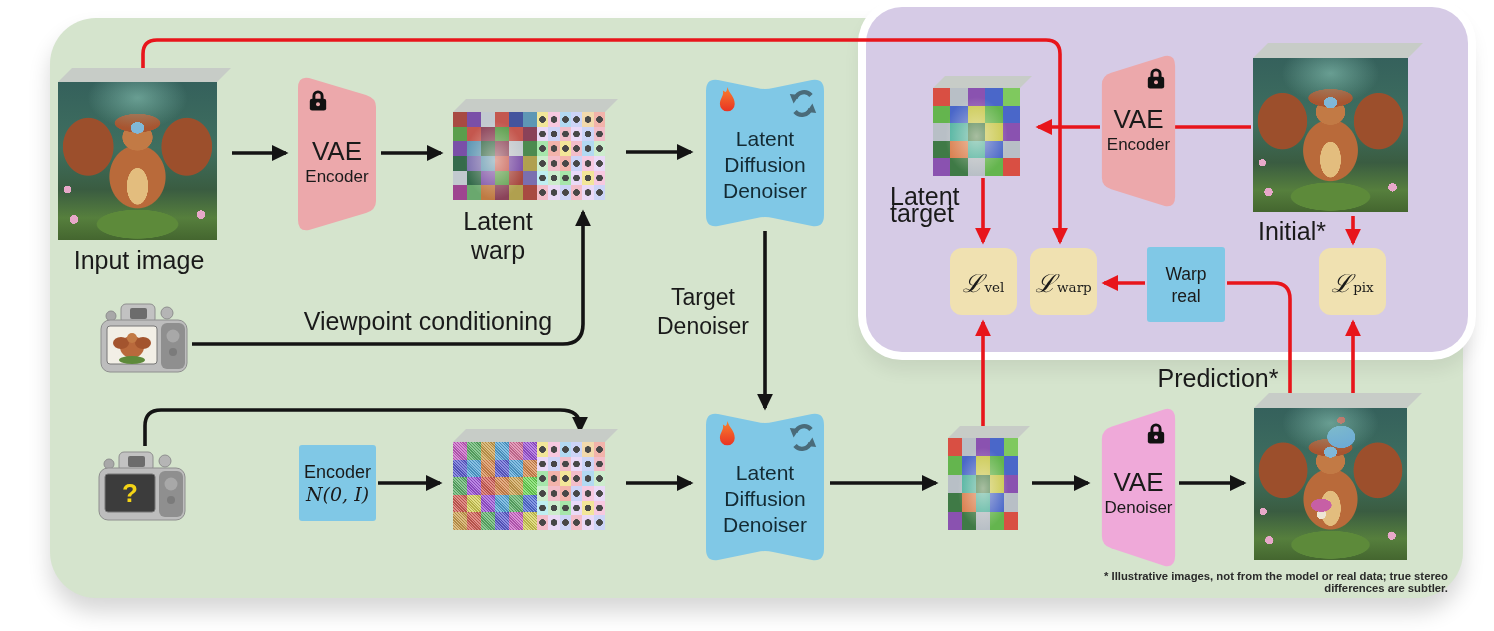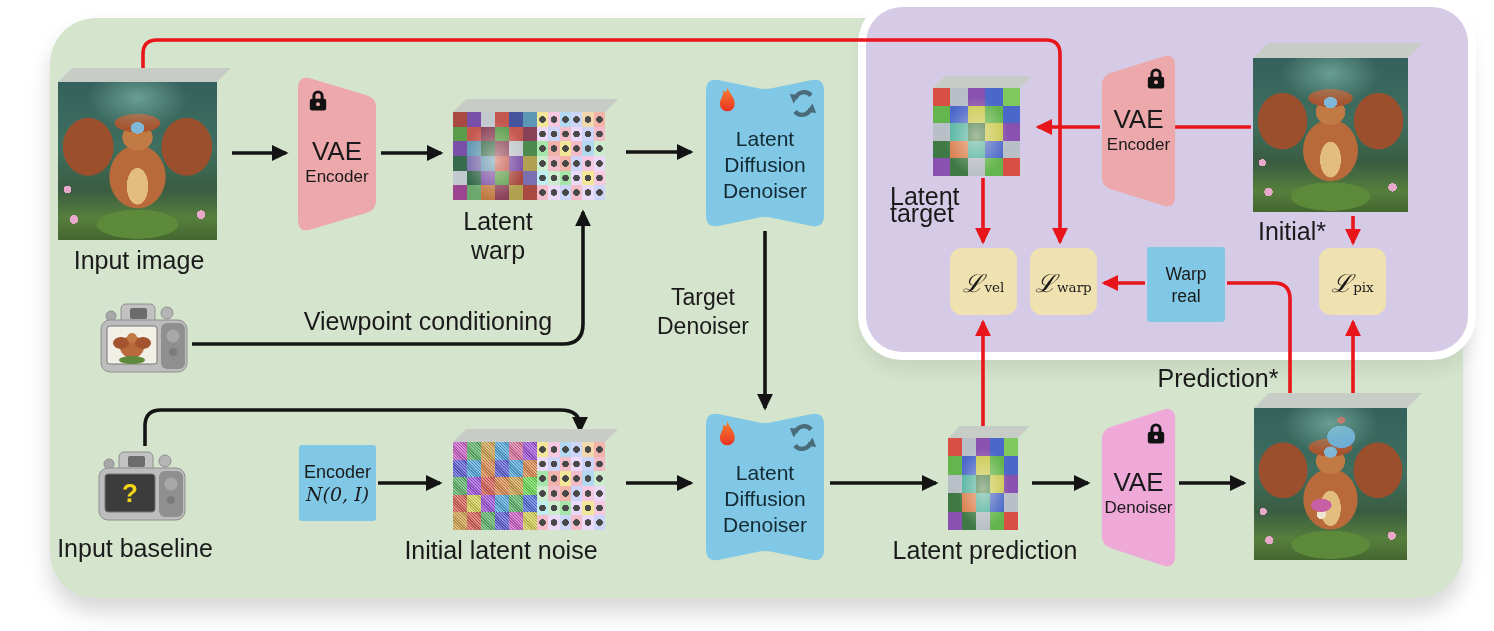--- a/index.html
+++ b/index.html
@@ -252,21 +252,20 @@
       <circle cx="14" cy="18" r="5" fill="#a8a8a8" stroke="#8e8e8e"></circle>
       <circle cx="70" cy="15" r="6" fill="#b5b5b5" stroke="#8e8e8e"></circle>
       <rect x="4" y="22" width="86" height="52" rx="9" fill="#bdbdbd" stroke="#8e8e8e"></rect>
       <rect x="64" y="25" width="24" height="46" rx="6" fill="#8f8f8f"></rect>
       <circle cx="76" cy="38" r="6.5" fill="#a8a8a8"></circle>
       <circle cx="76" cy="54" r="4" fill="#7b7b7b"></circle>
       <rect x="10" y="28" width="50" height="38" rx="3" fill="#3c3c3c" stroke="#777"></rect>
       <text x="35" y="56" text-anchor="middle" font-size="26" font-weight="bold" fill="var(--qyellow)">?</text>
     </svg>
   </div>
-  <div class="lbl big c" style="left:135px;top:535px">Input baseline</div>
 
   <div class="bluebox" style="left:299px;top:445px;width:77px;height:76px">
     <div class="sampletxt">Encoder</div>
     <div class="math">N(0, I)</div>
   </div>
 
   <div class="cube" style="left:453px;top:442px;width:152px;height:88px">
     <div class="ctop" style="top:-13px;height:13px"></div>
     <div class="cside" style="right:-13px;width:13px"></div>
     <div class="cface">
@@ -335,21 +334,20 @@
           <i style="background-color: rgb(247, 201, 224); background-image: radial-gradient(circle, rgb(71, 71, 71) 0px, rgb(71, 71, 71) 3.1px, rgba(0, 0, 0, 0) 3.5px);"></i>
           <i style="background-color: rgb(242, 189, 201); background-image: radial-gradient(circle, rgb(71, 71, 71) 0px, rgb(71, 71, 71) 3.1px, rgba(0, 0, 0, 0) 3.5px);"></i>
           <i style="background-color: rgb(234, 217, 247); background-image: radial-gradient(circle, rgb(71, 71, 71) 0px, rgb(71, 71, 71) 3.1px, rgba(0, 0, 0, 0) 3.5px);"></i>
           <i style="background-color: rgb(204, 212, 247); background-image: radial-gradient(circle, rgb(71, 71, 71) 0px, rgb(71, 71, 71) 3.1px, rgba(0, 0, 0, 0) 3.5px);"></i>
           <i style="background-color: rgb(242, 189, 201); background-image: radial-gradient(circle, rgb(71, 71, 71) 0px, rgb(71, 71, 71) 3.1px, rgba(0, 0, 0, 0) 3.5px);"></i>
           <i style="background-color: rgb(234, 217, 247); background-image: radial-gradient(circle, rgb(71, 71, 71) 0px, rgb(71, 71, 71) 3.1px, rgba(0, 0, 0, 0) 3.5px);"></i>
           <i style="background-color: rgb(204, 212, 247); background-image: radial-gradient(circle, rgb(71, 71, 71) 0px, rgb(71, 71, 71) 3.1px, rgba(0, 0, 0, 0) 3.5px);"></i>
         </div>
     </div>
   </div>
-  <div class="lbl big c" style="left:501px;top:537px">Initial latent noise</div>
 
   <div class="abs" style="left:703px;top:408px">
     <svg width="124" height="158" viewBox="0 0 124 158">
       <path d="M3,17 Q3,4 15,6 L54,14 Q62,16 70,14 L109,6 Q121,4 121,17 L121,141 Q121,154 109,152 L70,144 Q62,142 54,144 L15,152 Q3,154 3,141 Z" fill="var(--blue)"></path>
     </svg>
     <svg class="abs" style="left:12px;top:12px" width="25" height="33" viewBox="0 0 26 34">
       <defs>
           <linearGradient id="fg2" x1="0" y1="0" x2="0" y2="1">
             <stop offset="0" stop-color="#f8812f"></stop>
             <stop offset="1" stop-color="#e93323"></stop>
@@ -399,21 +397,20 @@
           <i style="background-color: rgb(184, 191, 198);"></i>
           <i style="background-color: rgb(138, 82, 176);"></i>
           <i style="background-color: rgb(63, 122, 70);"></i>
           <i style="background-color: rgb(184, 191, 198);"></i>
           <i style="background-color: rgb(100, 181, 78);"></i>
           <i style="background-color: rgb(217, 79, 67);"></i>
           <div class="ghost"></div>
         </div>
     </div>
   </div>
-  <div class="lbl big c" style="left:985px;top:537px">Latent prediction</div>
 
   <div class="abs" style="left:1100px;top:405px">
     <svg width="77" height="165" viewBox="0 0 82 160" preserveAspectRatio="none">
       <path d="M80,14 Q80,2 69,4 L12,21 Q2,24 2,33 L2,127 Q2,136 12,139 L69,156 Q80,158 80,146 Z" fill="var(--decpink)"></path>
     </svg>
     <svg class="abs" style="left:46px;top:16px" width="20" height="25" viewBox="0 0 22 26">
       <path d="M6.5,12 V8 a4.5,4.5 0 0 1 9,0 V12" stroke="#111" stroke-width="3.2" fill="none"></path>
       <rect x="2" y="11" width="18" height="13" rx="2.5" fill="#111"></rect>
       <circle cx="11" cy="17" r="2.2" fill="var(--decpink)"></circle>
     </svg>
@@ -496,14 +493,15 @@
   <div class="loss" style="left:1319px;top:248px">
     <span class="scriptL">ℒ</span>
       <sub>pix</sub>
   </div>
 
   <div class="bluebox warptxt" style="left:1147px;top:247px;width:78px;height:75px">
     <div>Warp</div>
     <div>real</div>
   </div>
 
+  <div id="footnote">* Illustrative images, not from the model or real data; true stereo differences are subtler.</div>
 
 </div>
 
 </body></html>

